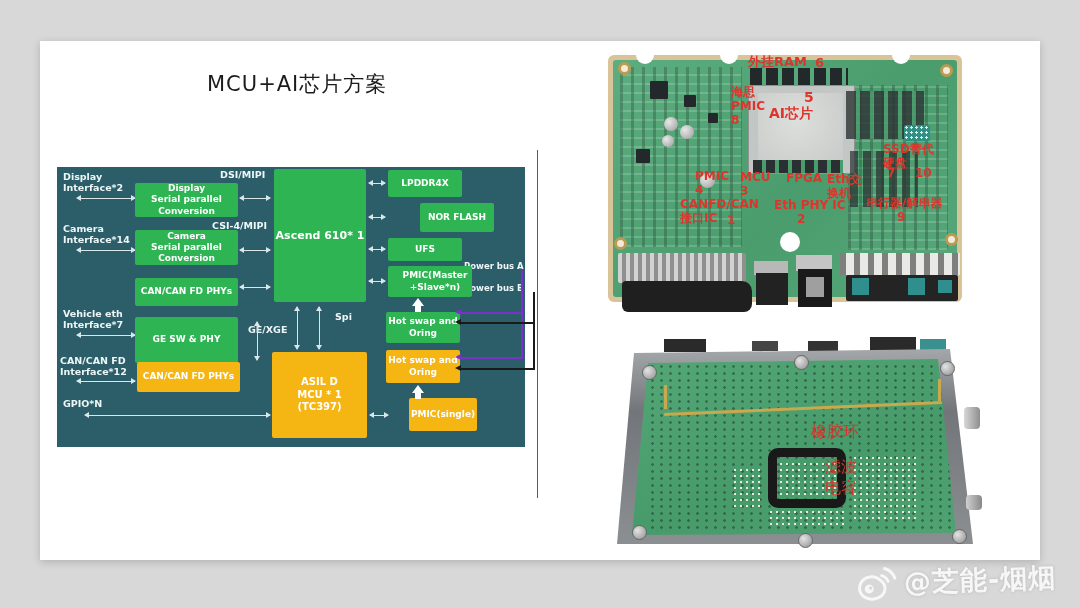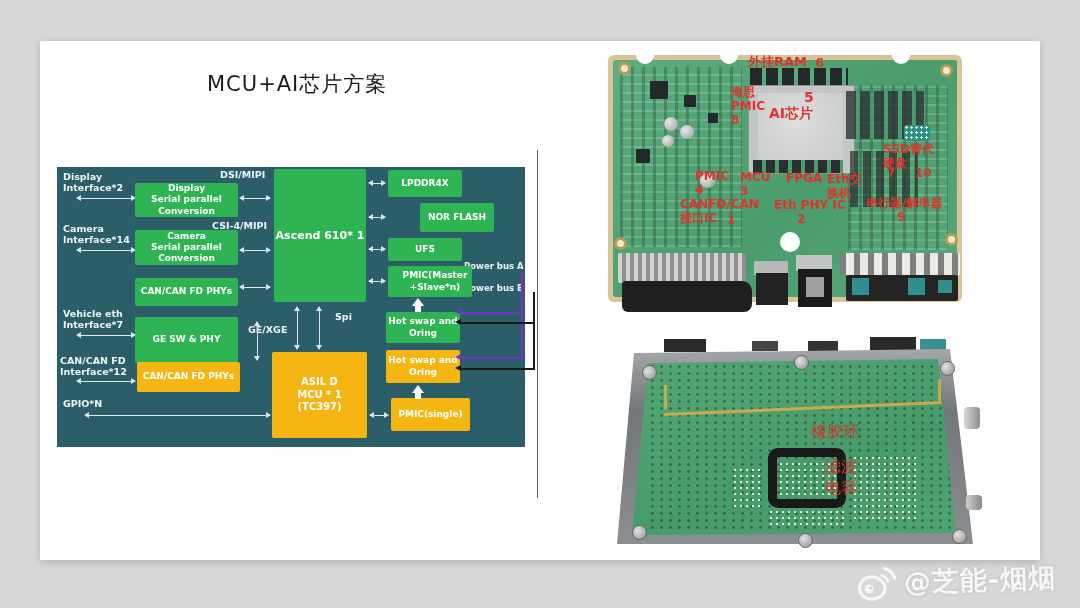--- a/index.html
+++ b/index.html
@@ -114,21 +114,21 @@
 
     <div class="blk gbox" style="left:331px;top:3px;width:74px;height:27px;">LPDDR4X</div>
     <div class="blk gbox" style="left:331px;top:36px;width:74px;height:29px;margin-left:32px;">NOR FLASH</div>
     <div class="blk gbox" style="left:331px;top:71px;width:74px;height:23px;">UFS</div>
     <div class="blk gbox" style="left:331px;top:99px;width:74px;height:31px;padding-left:10px;">PMIC(Master
 +Slave*n)</div>
     <div class="blk gbox" style="left:329px;top:145px;width:74px;height:31px;">Hot swap and
 Oring</div>
     <div class="blk ybox" style="left:329px;top:183px;width:74px;height:33px;">Hot swap and
 Oring</div>
-    <div class="blk ybox" style="left:334px;top:231px;width:79px;height:33px;text-align:center;">PMIC(single)</div>
+    <div class="blk ybox" style="left:352px;top:231px;width:68px;height:33px;text-align:center;">PMIC(single)</div>
 
     <div class="harrow" style="left:183px;top:31px;width:30px;"></div>
     <div class="harrow" style="left:183px;top:83px;width:30px;"></div>
     <div class="harrow" style="left:183px;top:120px;width:30px;"></div>
     <div class="harrow" style="left:312px;top:16px;width:16px;"></div>
     <div class="harrow" style="left:312px;top:50px;width:16px;"></div>
     <div class="harrow" style="left:312px;top:82px;width:16px;"></div>
     <div class="harrow" style="left:312px;top:114px;width:16px;"></div>
     <div class="harrow" style="left:313px;top:248px;width:18px;"></div>
     <div class="varrow" style="left:240px;top:140px;height:42px;"></div>

